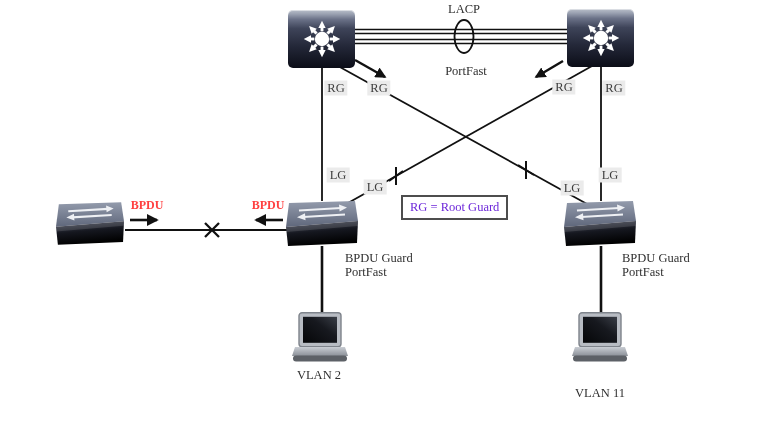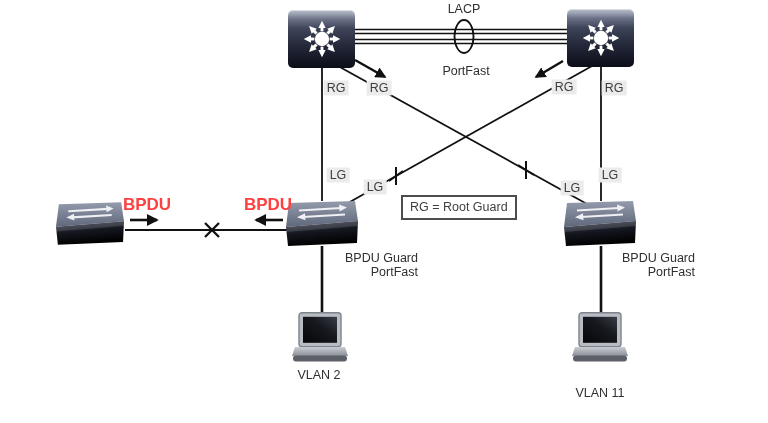--- a/index.html
+++ b/index.html
@@ -1,18 +1,18 @@
 <!DOCTYPE html>
 <html><head>
 <meta charset="utf-8">
 <style>
   html,body{margin:0;padding:0;background:#fff;}
   #canvas{
     position:relative;width:768px;height:423px;background:#ffffff;overflow:hidden;
-    font-family:Liberation Sans, sans-serif;color:#2f2f2f;text-align:right;
+    font-family:Liberation Serif, serif;color:#2f2f2f;
   }
   .abs{position:absolute;}
   .ctr{transform:translate(-50%,-50%);}
   svg{display:block;}
   
   .core-switch{
     width:67px;height:58px;border-radius:5px;
     background:linear-gradient(180deg,#b9bfca 0%,#9aa1b1 7%,#6b7288 16%,#3e4459 32%,#242839 62%,#0b0d17 100%);
     box-shadow:inset 0 1px 0 rgba(255,255,255,.5);
     display:flex;align-items:center;justify-content:center;
@@ -20,23 +20,23 @@
   .ws-switch{width:72px;height:47px;}
   .laptop{width:56px;height:52px;}
   
   .plain-label{font-size:12.5px;line-height:14px;color:#2f2f2f;white-space:nowrap;}
   .port-label{
     font-size:12.5px;line-height:15px;padding:0 3px;white-space:nowrap;
     background:#ebebeb;color:#3d3d3d;margin-left:13px;
   }
   .legend-box{
     background:#ffffff;border:2px solid #4d4d4d;padding:2px 7px 3px 7px;
-    font-size:12.5px;line-height:16px;color:#404040;white-space:nowrap;
-  }
-  .bpdu-label{font-size:17px;font-weight:700;color:#ff4040;white-space:nowrap;}
+    font-size:12.5px;line-height:16px;color:#6d28d9;white-space:nowrap;
+  }
+  .bpdu-label{font-size:12px;font-weight:700;color:#ff4040;white-space:nowrap;}
   .guard-label{font-size:12.5px;line-height:13.5px;color:#2f2f2f;white-space:nowrap;margin-left:12px;}
   .vlan-label{font-size:12.5px;color:#2f2f2f;white-space:nowrap;}
 </style>
 </head>
 <body>
 
 <div id="canvas">
 
   <svg width="0" height="0" style="position:absolute">
     <defs>

